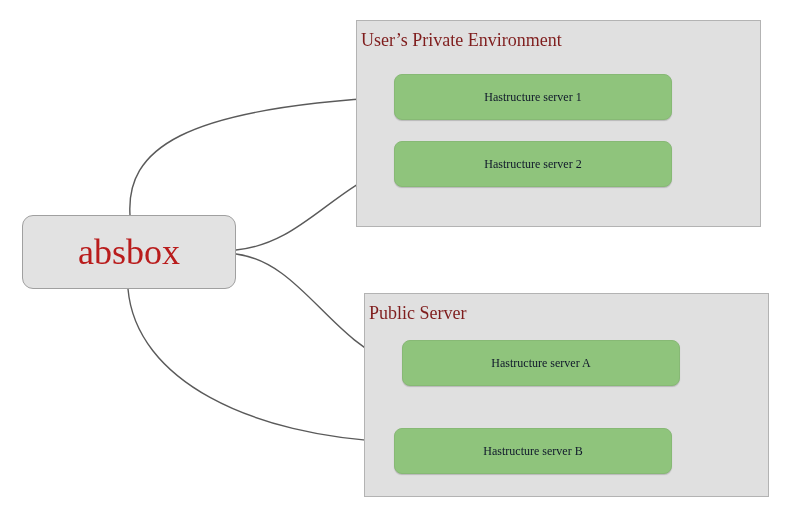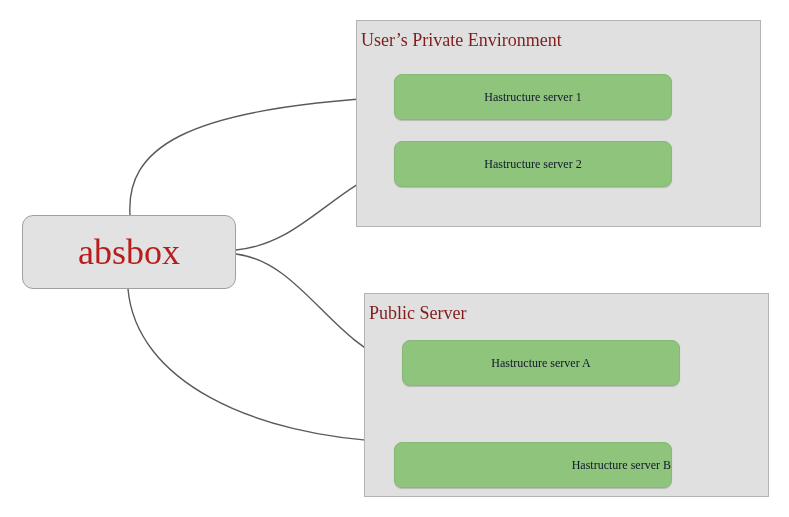--- a/index.html
+++ b/index.html
@@ -125,21 +125,21 @@
   </div>
 
   <div class="server-node" style="left:394px; top:141px;">
     <span class="server-label">Hastructure server 2</span>
   </div>
 
   <div class="server-node" style="left:394px; top:340px;margin-left:8px;">
     <span class="server-label">Hastructure server A</span>
   </div>
 
-  <div class="server-node" style="left:394px; top:442px;justify-content:flex-end;">
+  <div class="server-node" style="left:394px; top:428px;">
     <span class="server-label">Hastructure server B</span>
   </div>
 
   <div id="client-node">
     <span id="client-label">absbox</span>
   </div>
 
 </div>
 
 </body></html>

